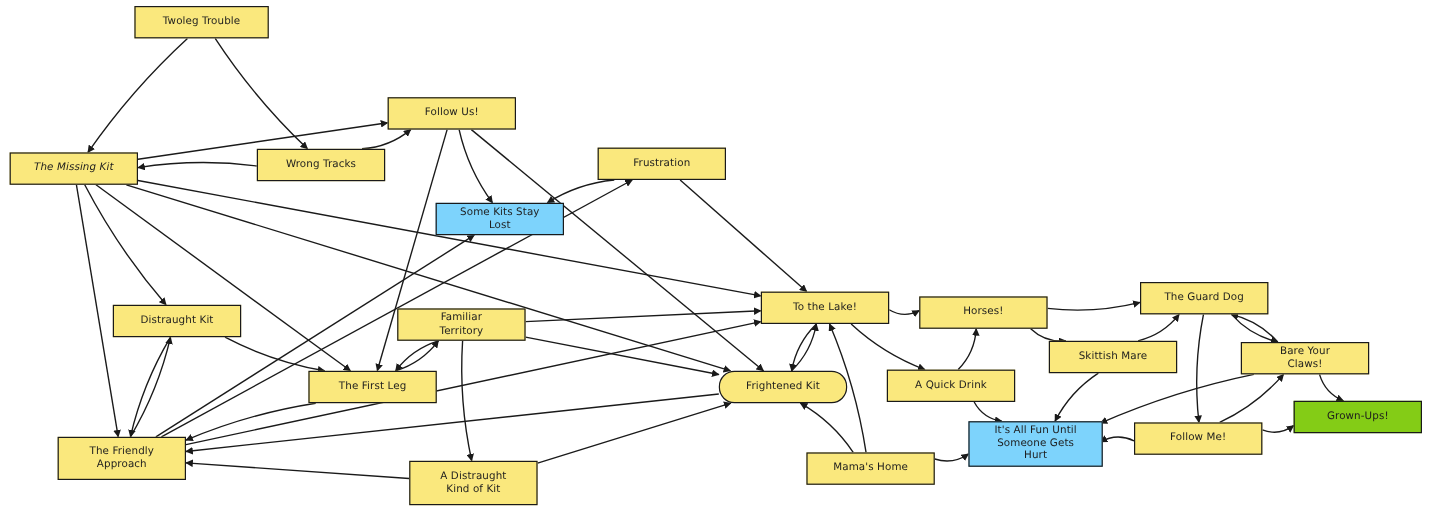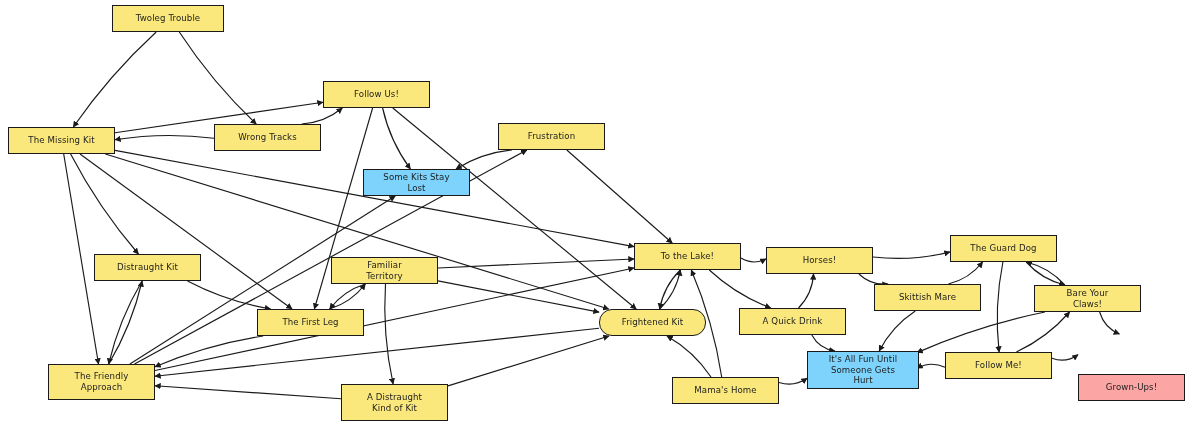--- a/index.html
+++ b/index.html
@@ -6,21 +6,21 @@
   body{width:1200px;height:429px;overflow:hidden;
        font-family:"DejaVu Sans","Liberation Sans",sans-serif;}
   #graph{position:relative;width:1200px;height:429px;background:#ffffff;}
   #edges{position:absolute;left:0;top:0;width:1200px;height:429px;}
   .node{position:absolute;box-sizing:border-box;border:1.6px solid #1a1a1a;
         display:flex;align-items:center;justify-content:center;text-align:center;
         font-size:8.6px;color:#1d1d1d;line-height:1.25;letter-spacing:.1px;
         padding:1px 19px;}
   .n-yellow{background:#fae87d;}
   .n-red{background:#7dd3fc;}
-  .n-green{background:#fca5a5;margin-top:40px;}
+  .n-green{background:#84cc16;}
 </style>
 </head>
 <body>
 
 <div id="graph">
   <svg id="edges" viewBox="0 0 1200 429" xmlns="http://www.w3.org/2000/svg">
     <defs>
       <marker id="arrow" viewBox="0 0 10 10" refX="9" refY="5" markerWidth="5.5" markerHeight="5.5" orient="auto-start-reverse">
         <path d="M 0 0 L 10 5 L 0 10 z" fill="#1a1a1a"></path>
       </marker>
@@ -79,21 +79,21 @@
         <path d="M 945.0 367.3 Q 930.8 360.7 917.0 368.2" marker-end="url(#arrow)"></path>
       </g>
   </svg>
   <div id="node-layer">
       <div class="node n-yellow" style="left: 112px; top: 5px; width: 112px; height: 27px;">
         <span>Twoleg Trouble</span>
       </div>
       <div class="node n-yellow" style="left: 323px; top: 81px; width: 107px; height: 27px;">
         <span>Follow Us!</span>
       </div>
-      <div class="node n-yellow" style="left: 8px; top: 127px; width: 107px; height: 27px;">
+      <div class="node n-yellow" style="left: 8px; top: 127px; width: 107px; height: 27px; font-style: italic;">
         <span>The Missing Kit</span>
       </div>
       <div class="node n-yellow" style="left: 214px; top: 124px; width: 107px; height: 27px;">
         <span>Wrong Tracks</span>
       </div>
       <div class="node n-yellow" style="left: 498px; top: 123px; width: 107px; height: 27px;">
         <span>Frustration</span>
       </div>
       <div class="node n-red" style="left: 363px; top: 169px; width: 107px; height: 27px;">
         <span>Some Kits Stay Lost</span>

